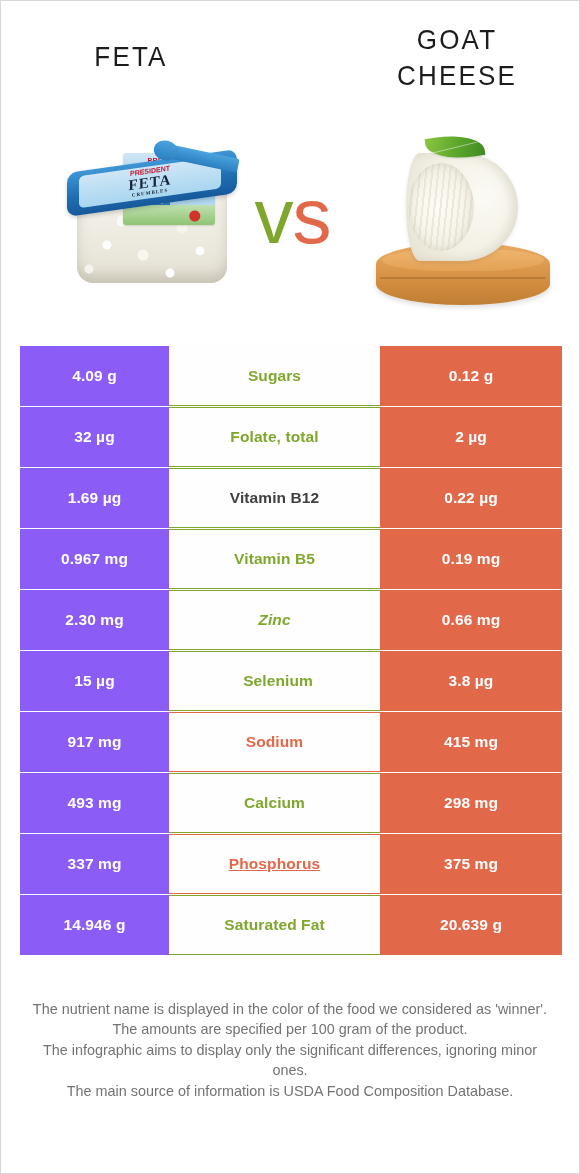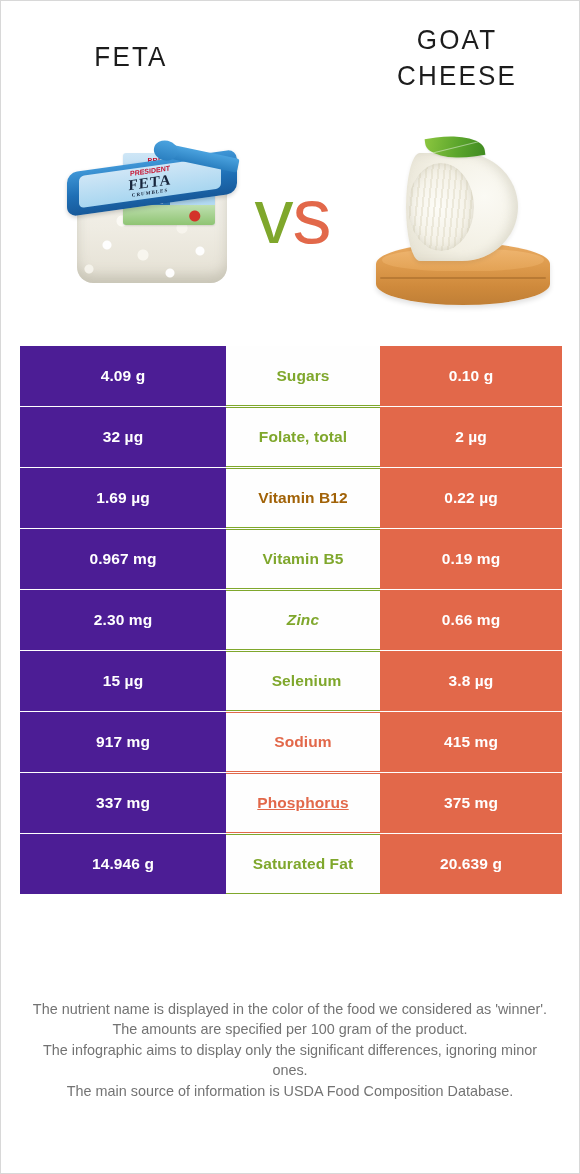--- a/index.html
+++ b/index.html
@@ -257,22 +257,22 @@
   }
   .cell {
     display: flex;
     align-items: center;
     justify-content: center;
     font-size: 15.5px;
     font-weight: 600;
     letter-spacing: .1px;
   }
   .cell-left {
-    width: 206px;
-    background: #4c1d95;
+    width: 149px;
+    background: #8b5cf6;
     color: #ffffff;
   }
   .cell-mid {
     flex: 1;
     background: #fefefe;
     font-weight: 700;
     border-top: 1px solid transparent;
     border-bottom: 1px solid transparent;
   }
   .cell-right {
@@ -341,30 +341,30 @@
       <div class="goat-leaf"></div>
     </div>
   </div>
 
 </div>
 
 <div id="nutrient-table">
     <div class="row">
       <div class="cell cell-left">4.09 g</div>
       <div class="cell cell-mid" style="color: rgb(127, 167, 44); border-top-color: transparent; border-bottom-color: rgb(127, 167, 44);">Sugars</div>
-      <div class="cell cell-right">0.10 g</div>
+      <div class="cell cell-right">0.12 g</div>
     </div>
     <div class="row">
       <div class="cell cell-left">32 µg</div>
       <div class="cell cell-mid" style="color: rgb(127, 167, 44); border-top-color: rgb(127, 167, 44); border-bottom-color: rgb(127, 167, 44);">Folate, total</div>
       <div class="cell cell-right">2 µg</div>
     </div>
     <div class="row">
       <div class="cell cell-left">1.69 µg</div>
-      <div class="cell cell-mid" style="color: #a16207; border-top-color: rgb(127, 167, 44); border-bottom-color: rgb(127, 167, 44);">Vitamin B12</div>
+      <div class="cell cell-mid" style="color: #404040; border-top-color: rgb(127, 167, 44); border-bottom-color: rgb(127, 167, 44);">Vitamin B12</div>
       <div class="cell cell-right">0.22 µg</div>
     </div>
     <div class="row">
       <div class="cell cell-left">0.967 mg</div>
       <div class="cell cell-mid" style="color: rgb(127, 167, 44); border-top-color: rgb(127, 167, 44); border-bottom-color: rgb(127, 167, 44);">Vitamin B5</div>
       <div class="cell cell-right">0.19 mg</div>
     </div>
     <div class="row">
       <div class="cell cell-left">2.30 mg</div>
       <div class="cell cell-mid" style="color: rgb(127, 167, 44); border-top-color: rgb(127, 167, 44); border-bottom-color: rgb(127, 167, 44); font-style: italic;">Zinc</div>
@@ -372,20 +372,25 @@
     </div>
     <div class="row">
       <div class="cell cell-left">15 µg</div>
       <div class="cell cell-mid" style="color: rgb(127, 167, 44); border-top-color: rgb(127, 167, 44); border-bottom-color: rgb(127, 167, 44); padding-left: 7px;">Selenium</div>
       <div class="cell cell-right">3.8 µg</div>
     </div>
     <div class="row">
       <div class="cell cell-left">917 mg</div>
       <div class="cell cell-mid" style="color: rgb(226, 104, 74); border-top-color: rgb(226, 104, 74); border-bottom-color: rgb(226, 104, 74);">Sodium</div>
       <div class="cell cell-right">415 mg</div>
+    </div>
+    <div class="row">
+      <div class="cell cell-left">493 mg</div>
+      <div class="cell cell-mid" style="color: rgb(127, 167, 44); border-top-color: rgb(127, 167, 44); border-bottom-color: rgb(127, 167, 44);">Calcium</div>
+      <div class="cell cell-right">298 mg</div>
     </div>
     <div class="row">
       <div class="cell cell-left">337 mg</div>
       <div class="cell cell-mid" style="color: rgb(226, 104, 74); border-top-color: rgb(226, 104, 74); border-bottom-color: rgb(226, 104, 74); text-decoration: underline;">Phosphorus</div>
       <div class="cell cell-right">375 mg</div>
     </div>
     <div class="row">
       <div class="cell cell-left">14.946 g</div>
       <div class="cell cell-mid" style="color: rgb(127, 167, 44); border-top-color: rgb(127, 167, 44); border-bottom-color: rgb(127, 167, 44);">Saturated Fat</div>
       <div class="cell cell-right">20.639 g</div>

